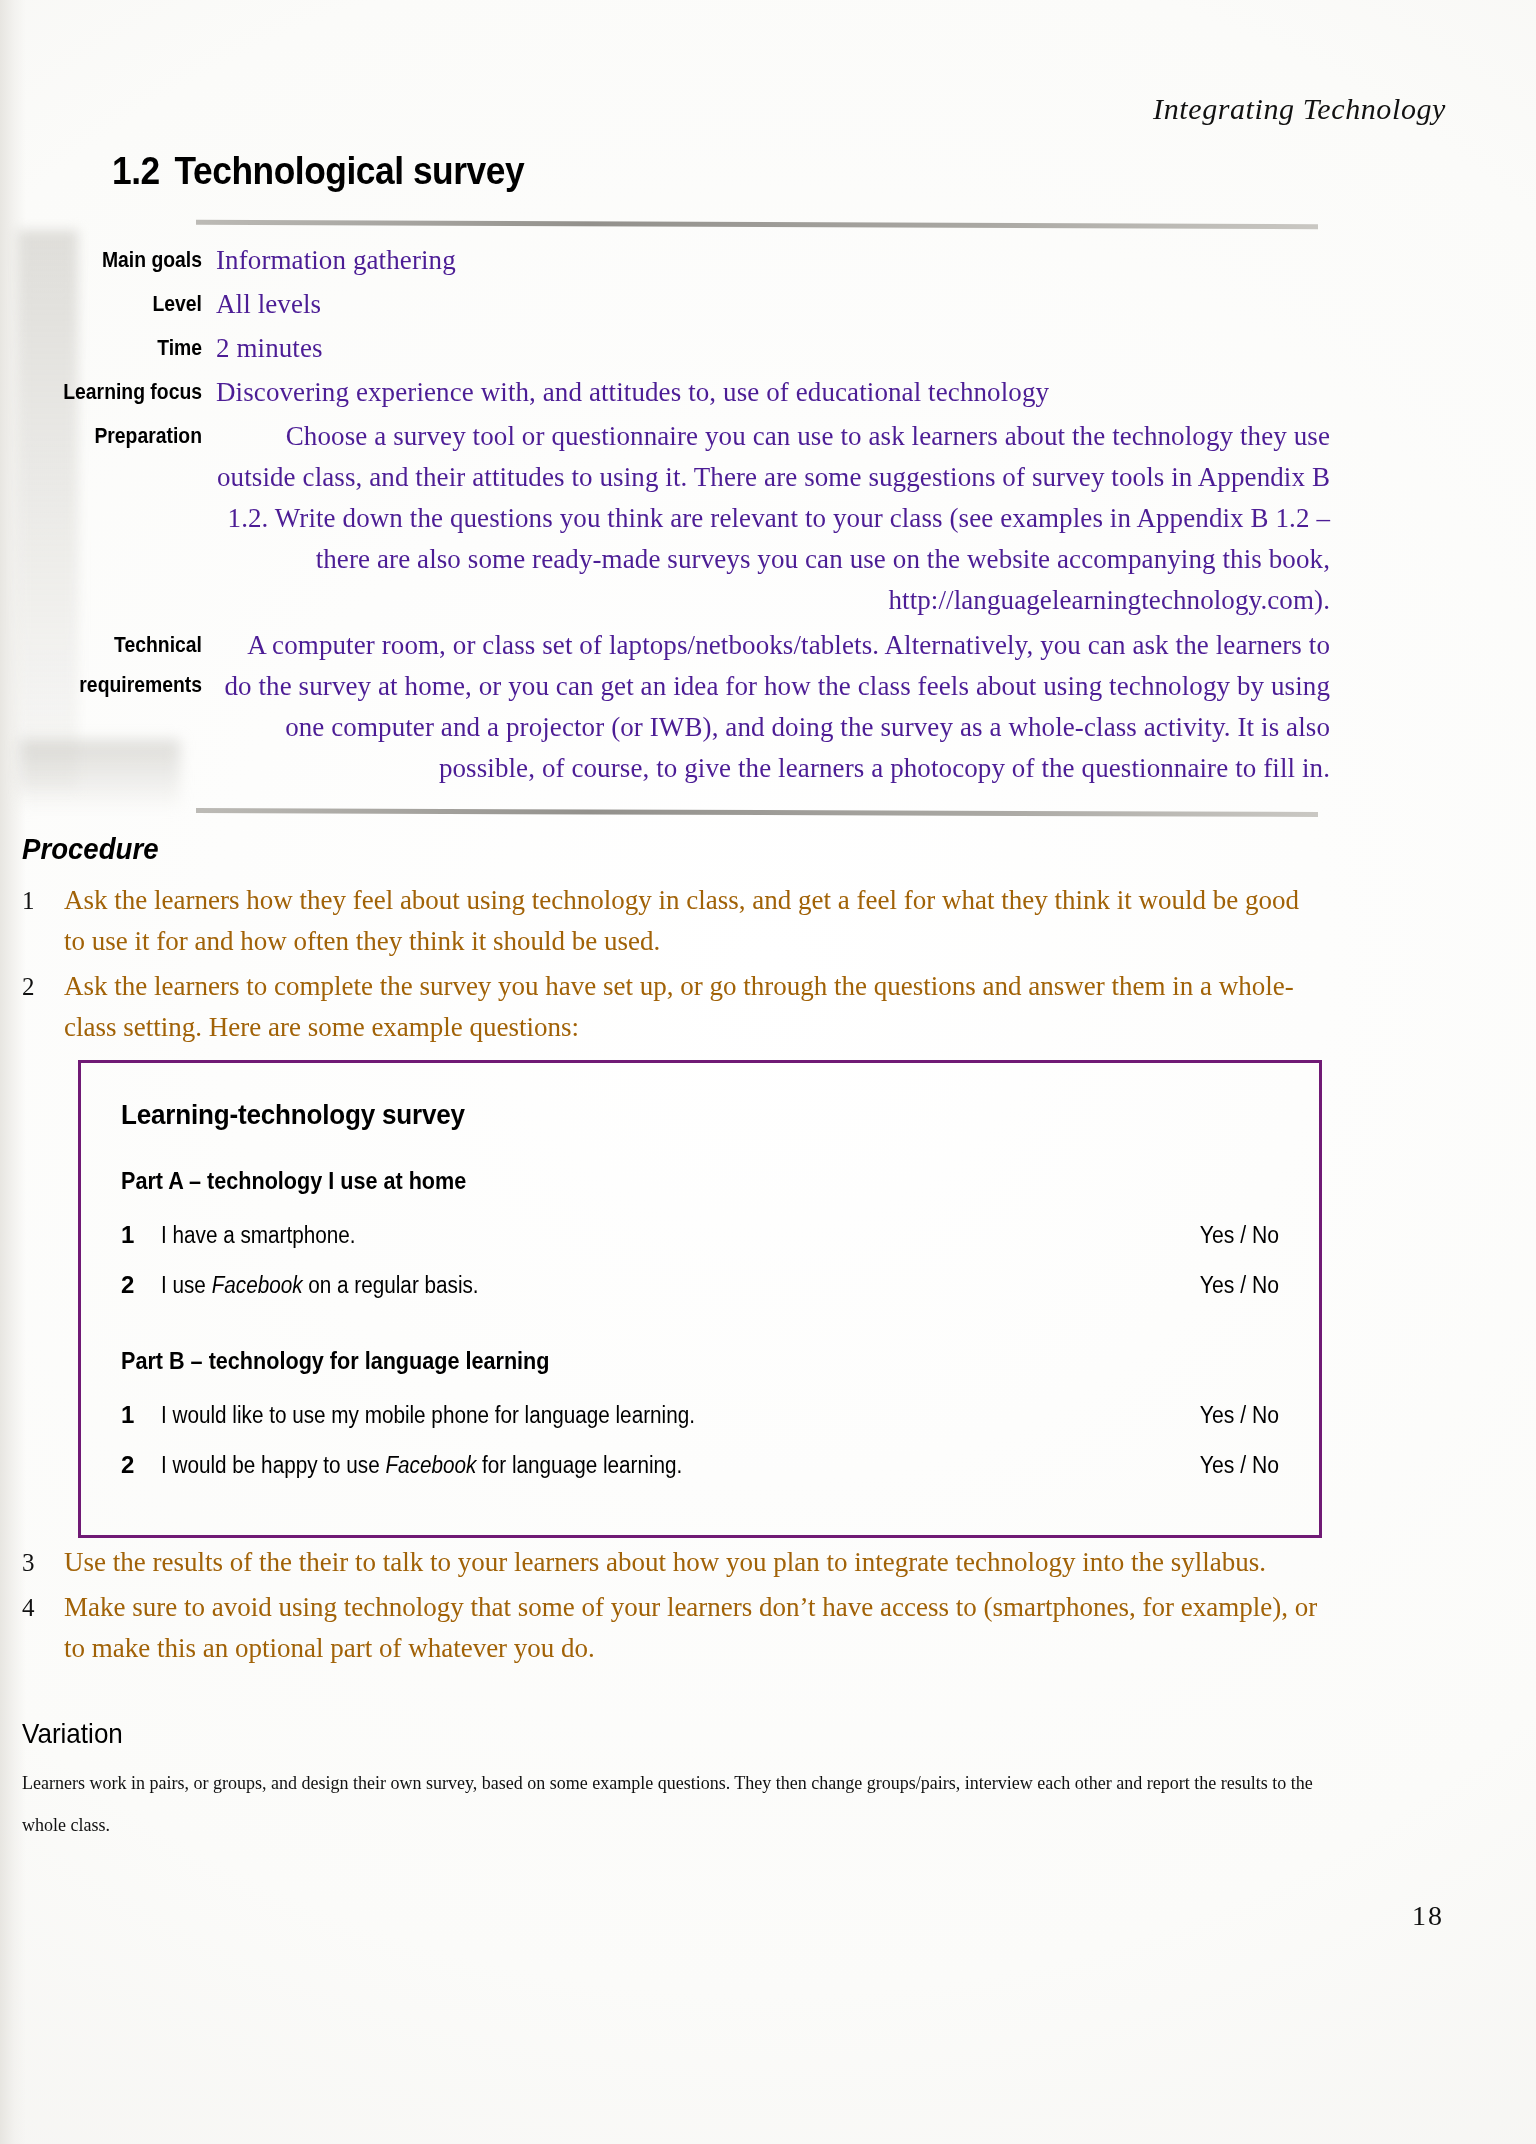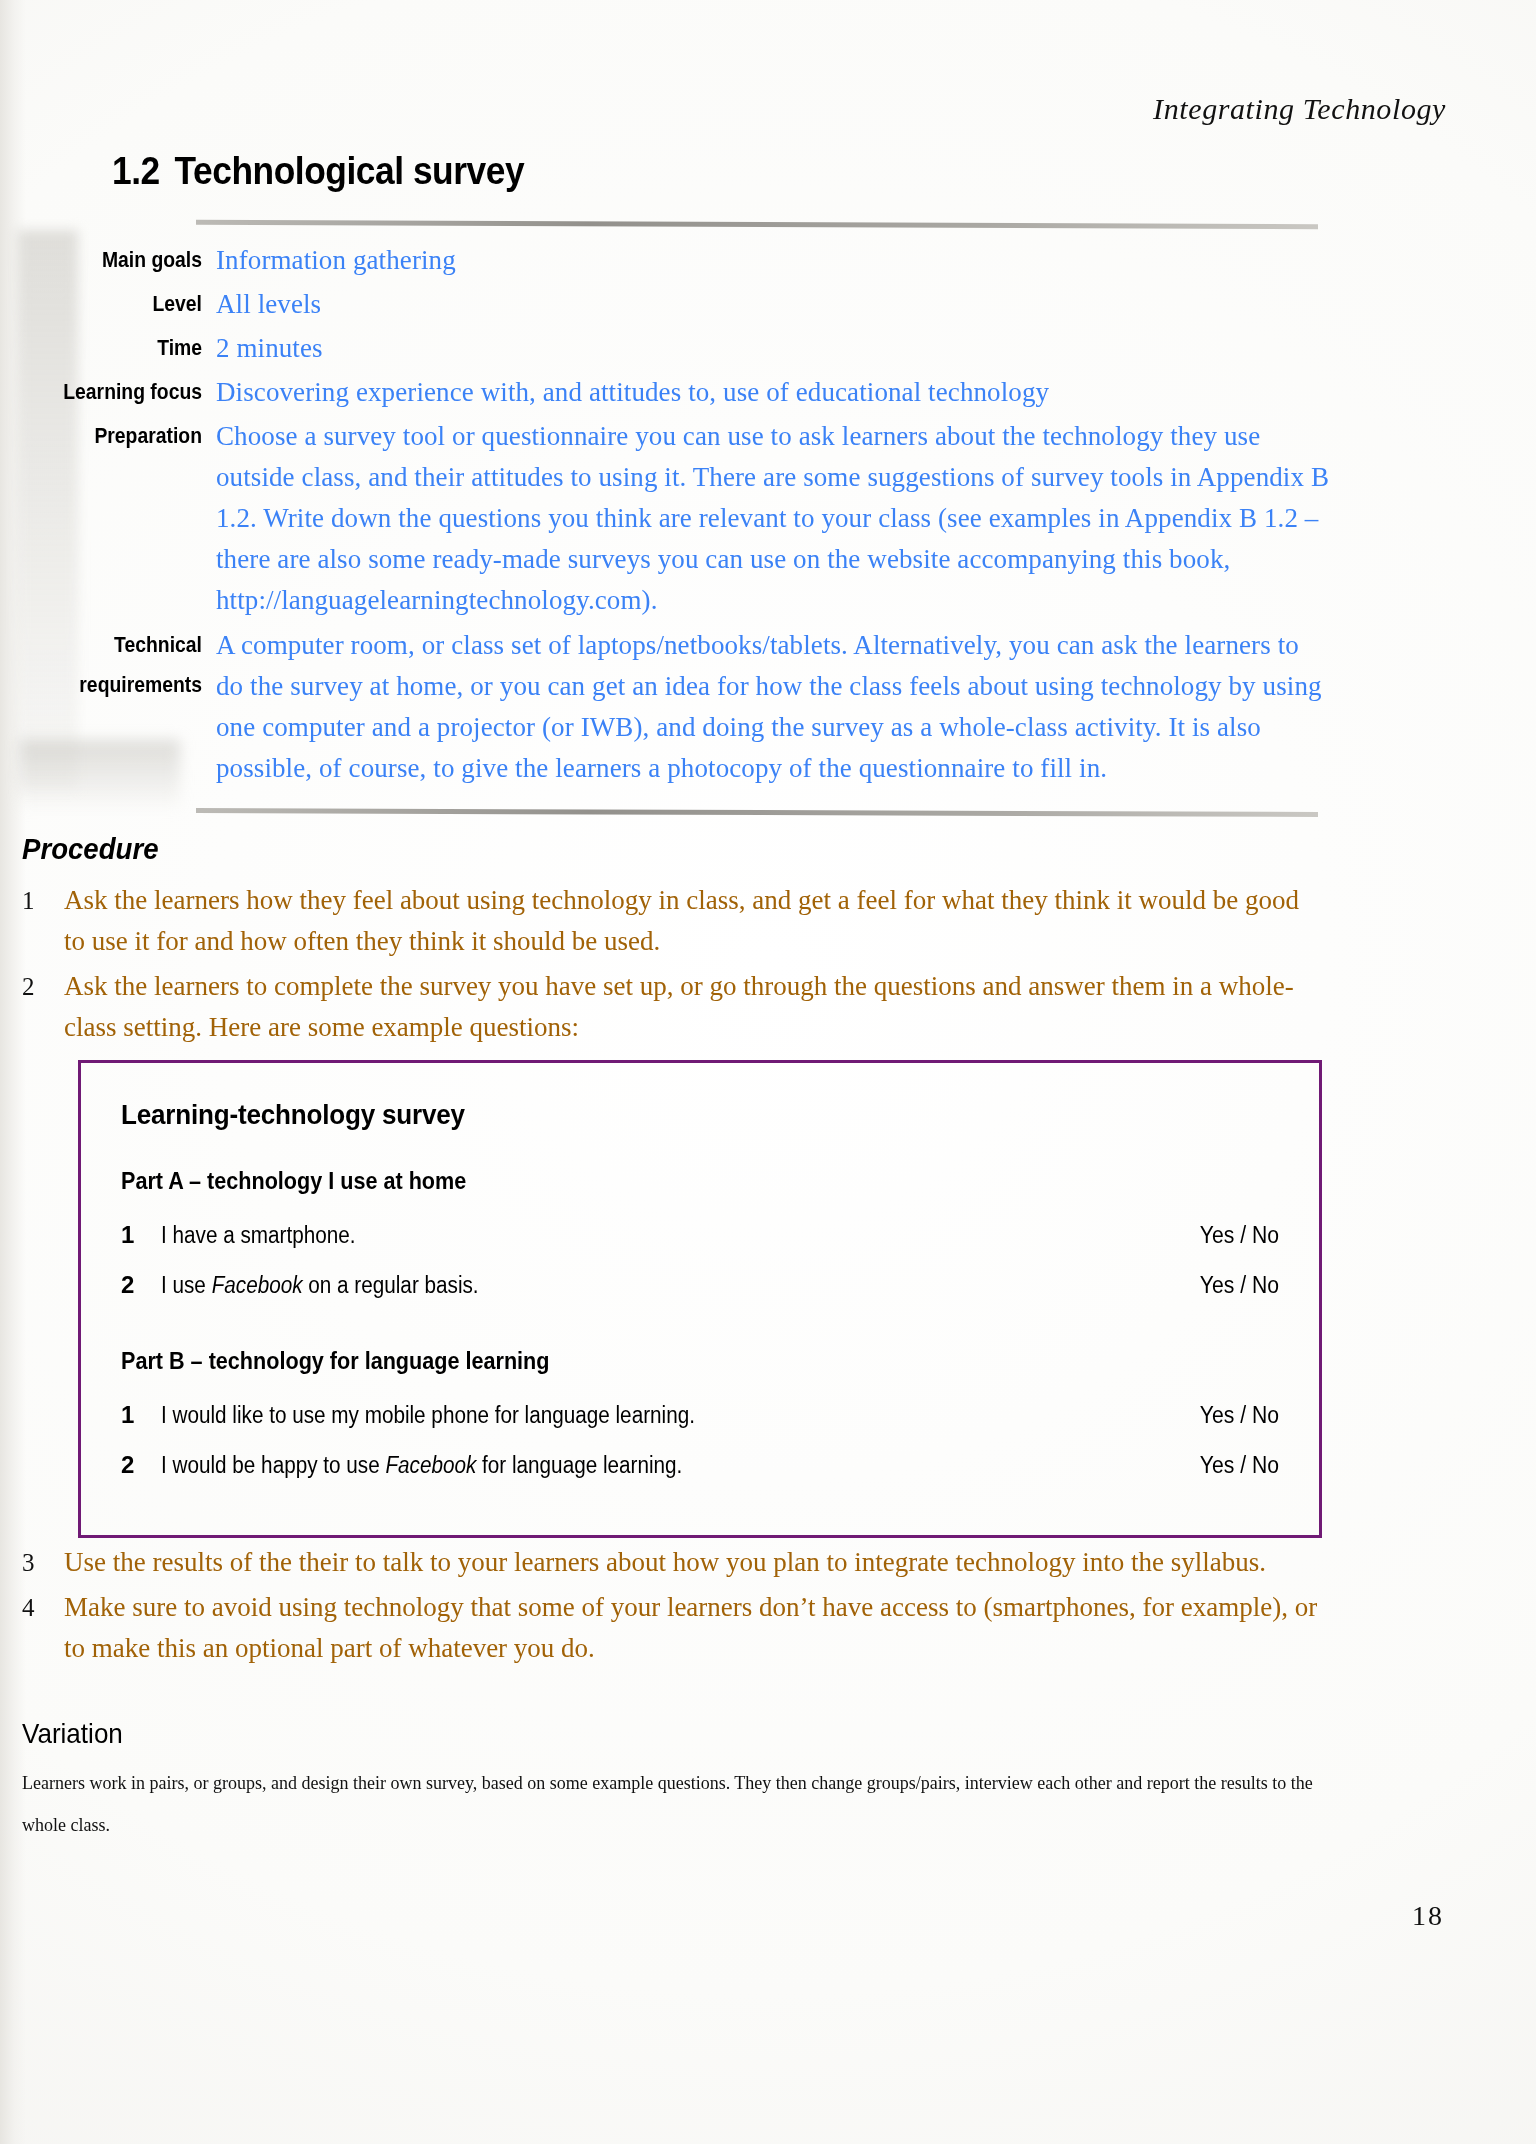--- a/index.html
+++ b/index.html
@@ -69,25 +69,25 @@
     width:188px;flex:0 0 188px;text-align:right;
     font-family:"Liberation Sans", sans-serif;
     font-weight:bold;font-size:22px;line-height:40px;
     transform:scaleX(.88);transform-origin:right center;
     color:#000;padding-right:0;
   }
   .meta-label.two-line{line-height:40px;}
   .meta-value{
     margin-left:14px;
     font-family:"Liberation Serif", serif;
-    font-size:27px;line-height:40px;color:#3b82f6;
+    font-size:27px;line-height:40px;color:#4c1d95;
     max-width:1120px;
     letter-spacing:.1px;
   }
-  .meta-value.para{line-height:41px;}
+  .meta-value.para{line-height:41px;text-align:right;}
 
   
   .proc-head{
     position:absolute;left:22px;top:832px;
     font-family:"Liberation Sans", sans-serif;
     font-weight:bold;font-style:italic;font-size:30px;
     transform:scaleX(.92);transform-origin:left center;
     color:#000;
   }
   .proc-list{position:absolute;left:22px;top:880px;width:1300px;}

